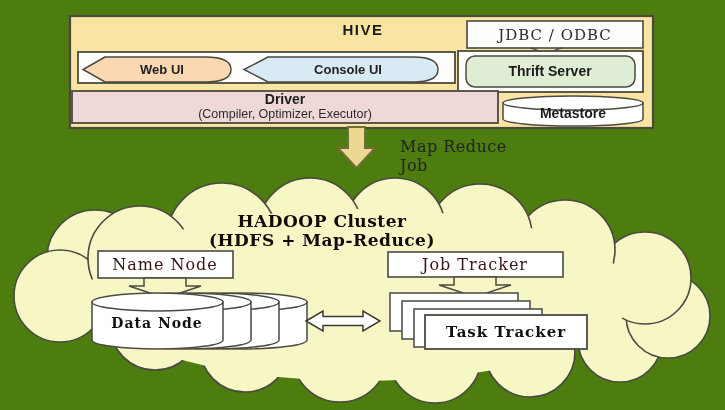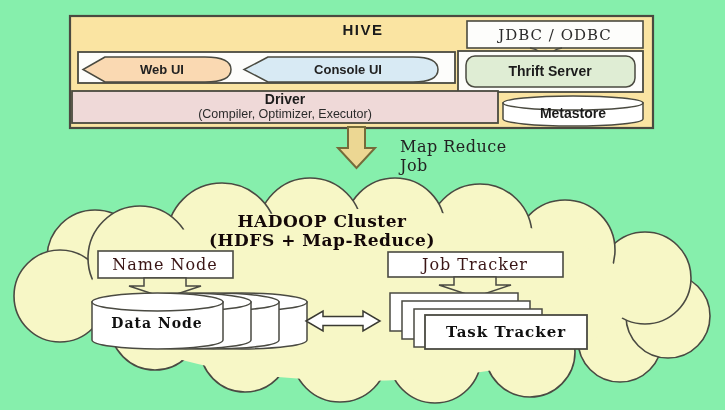--- a/index.html
+++ b/index.html
@@ -1,16 +1,16 @@
 <!DOCTYPE html>
 <html><head>
 <meta charset="utf-8">
 <style>
   html,body{margin:0;padding:0;background:#ffffff;}
-  .stage{width:725px;height:410px;position:relative;overflow:hidden;background:#86efac;}
+  .stage{width:725px;height:410px;position:relative;overflow:hidden;background:#4d7c0f;}
   svg{display:block;}
   text{user-select:none;}
   .sans-b{font-family:"Liberation Sans",sans-serif;font-weight:bold;}
   .sans-r{font-family:"Liberation Sans",sans-serif;}
   .serif-r{font-family:"DejaVu Serif",serif;}
   .serif-b{font-family:"DejaVu Serif",serif;font-weight:bold;}
 </style>
 </head>
 <body>
 

